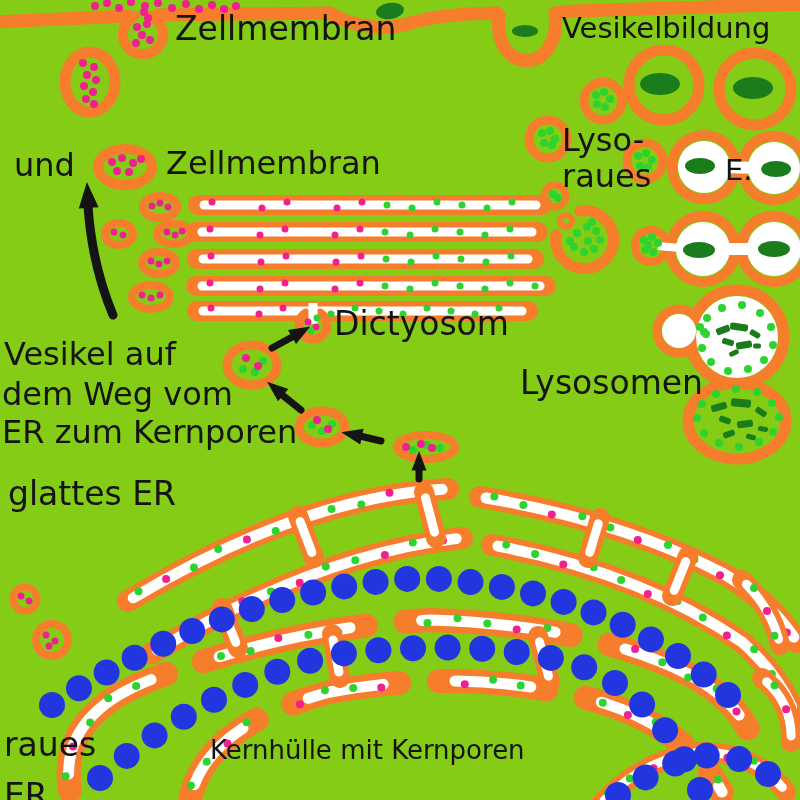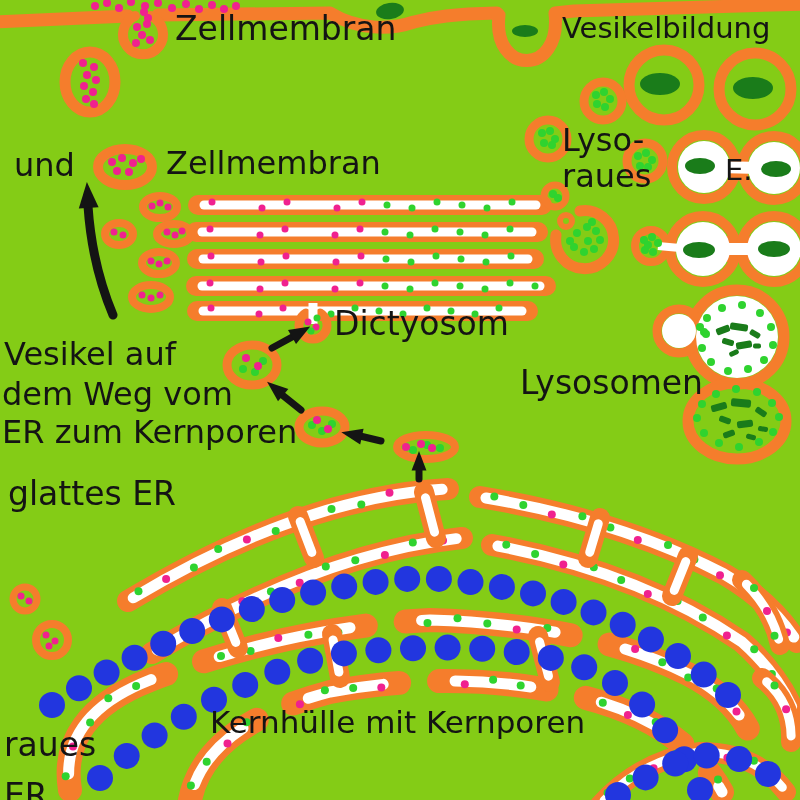--- a/index.html
+++ b/index.html
@@ -479,14 +479,14 @@
   <div class="lbl" style="left:14px;top:149px;font-size:32px">und</div>
   <div class="lbl" style="left:166px;top:147px;font-size:32px">Zellmembran</div>
   <div class="lbl" style="left:334px;top:307px;font-size:33px">Dictyosom</div>
   <div class="lbl" style="left:520px;top:366px;font-size:33px">Lysosomen</div>
   <div class="lbl" style="left:4px;top:338px;font-size:32px">Vesikel auf</div>
   <div class="lbl" style="left:2px;top:378px;font-size:32px">dem Weg vom</div>
   <div class="lbl" style="left:2px;top:416px;font-size:32px">ER zum Kernporen</div>
   <div class="lbl" style="left:8px;top:477px;font-size:33px">glattes ER</div>
   <div class="lbl" style="left:4px;top:728px;font-size:33px">raues</div>
   <div class="lbl" style="left:4px;top:779px;font-size:33px">ER</div>
-  <div class="lbl" style="left:210px;top:706px;font-size:31px">Kernhülle mit Kernporen</div>
+  <div class="lbl" style="left:210px;top:737px;font-size:26px">Kernhülle mit Kernporen</div>
 </div>
 
 </body></html>

